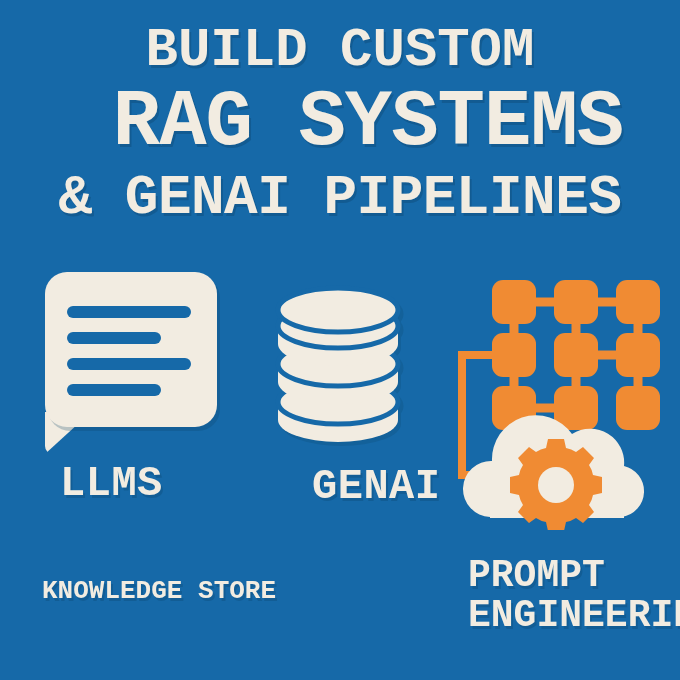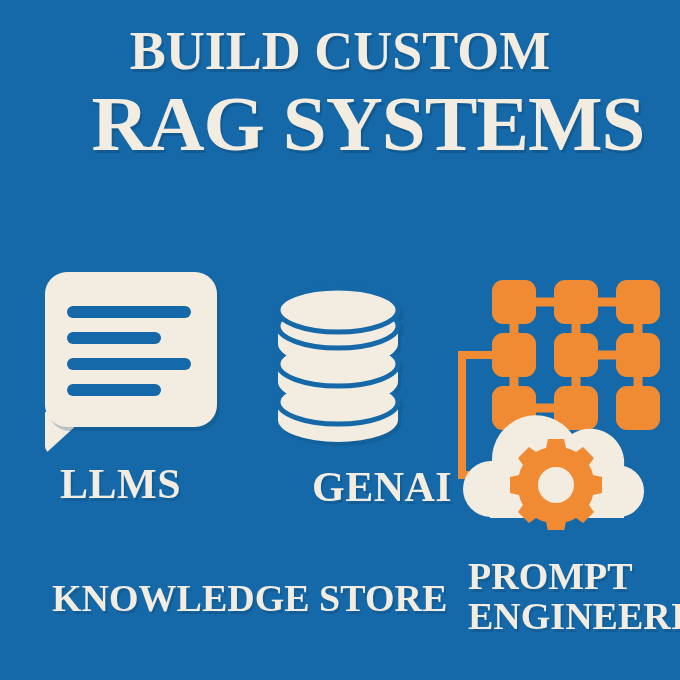--- a/index.html
+++ b/index.html
@@ -7,21 +7,21 @@
     margin: 0;
     padding: 0;
     background: #ffffff;
   }
   #poster {
     position: relative;
     width: 680px;
     height: 680px;
     overflow: hidden;
     background: #1669a8;
-    font-family: Liberation Serif, serif;
+    font-family: Liberation Mono, monospace;
     -webkit-font-smoothing: antialiased;
   }
 
   
   .headline {
     position: absolute;
     left: 0;
     width: 680px;
     text-align: center;
     color: #f2ece1;
@@ -138,23 +138,23 @@
   
   .footer-label {
     position: absolute;
     color: #f2ece1;
     font-weight: 700;
     text-transform: uppercase;
     line-height: 1.06;
     text-shadow: 2px 3px 0 rgba(11, 67, 105, 0.3);
   }
   .foot-knowledge {
-    left: 52px;
+    left: 42px;
     top: 578px;
-    font-size: 38px;
+    font-size: 26px;
     letter-spacing: 0px;
     white-space: nowrap;
   }
   .foot-prompt {
     left: 468px;
     top: 556px;
     width: 230px;
     font-size: 38px;
     letter-spacing: 0px;
     text-align: left;
@@ -163,20 +163,21 @@
 </style>
 </head>
 <body>
 
 <div id="poster">
 
   <div class="headline headline-1">BUILD CUSTOM</div>
 
   <div class="headline headline-2">RAG SYSTEMS</div>
 
+  <div class="headline headline-3">&amp; GENAI PIPELINES</div>
 
   <div class="icon-row">
 
     <div class="bubble-wrap">
       <div class="bubble-tail"></div>
       <div class="bubble-body">
         <span class="bubble-line bl-1"></span>
         <span class="bubble-line bl-2"></span>
         <span class="bubble-line bl-3"></span>
         <span class="bubble-line bl-4"></span>

